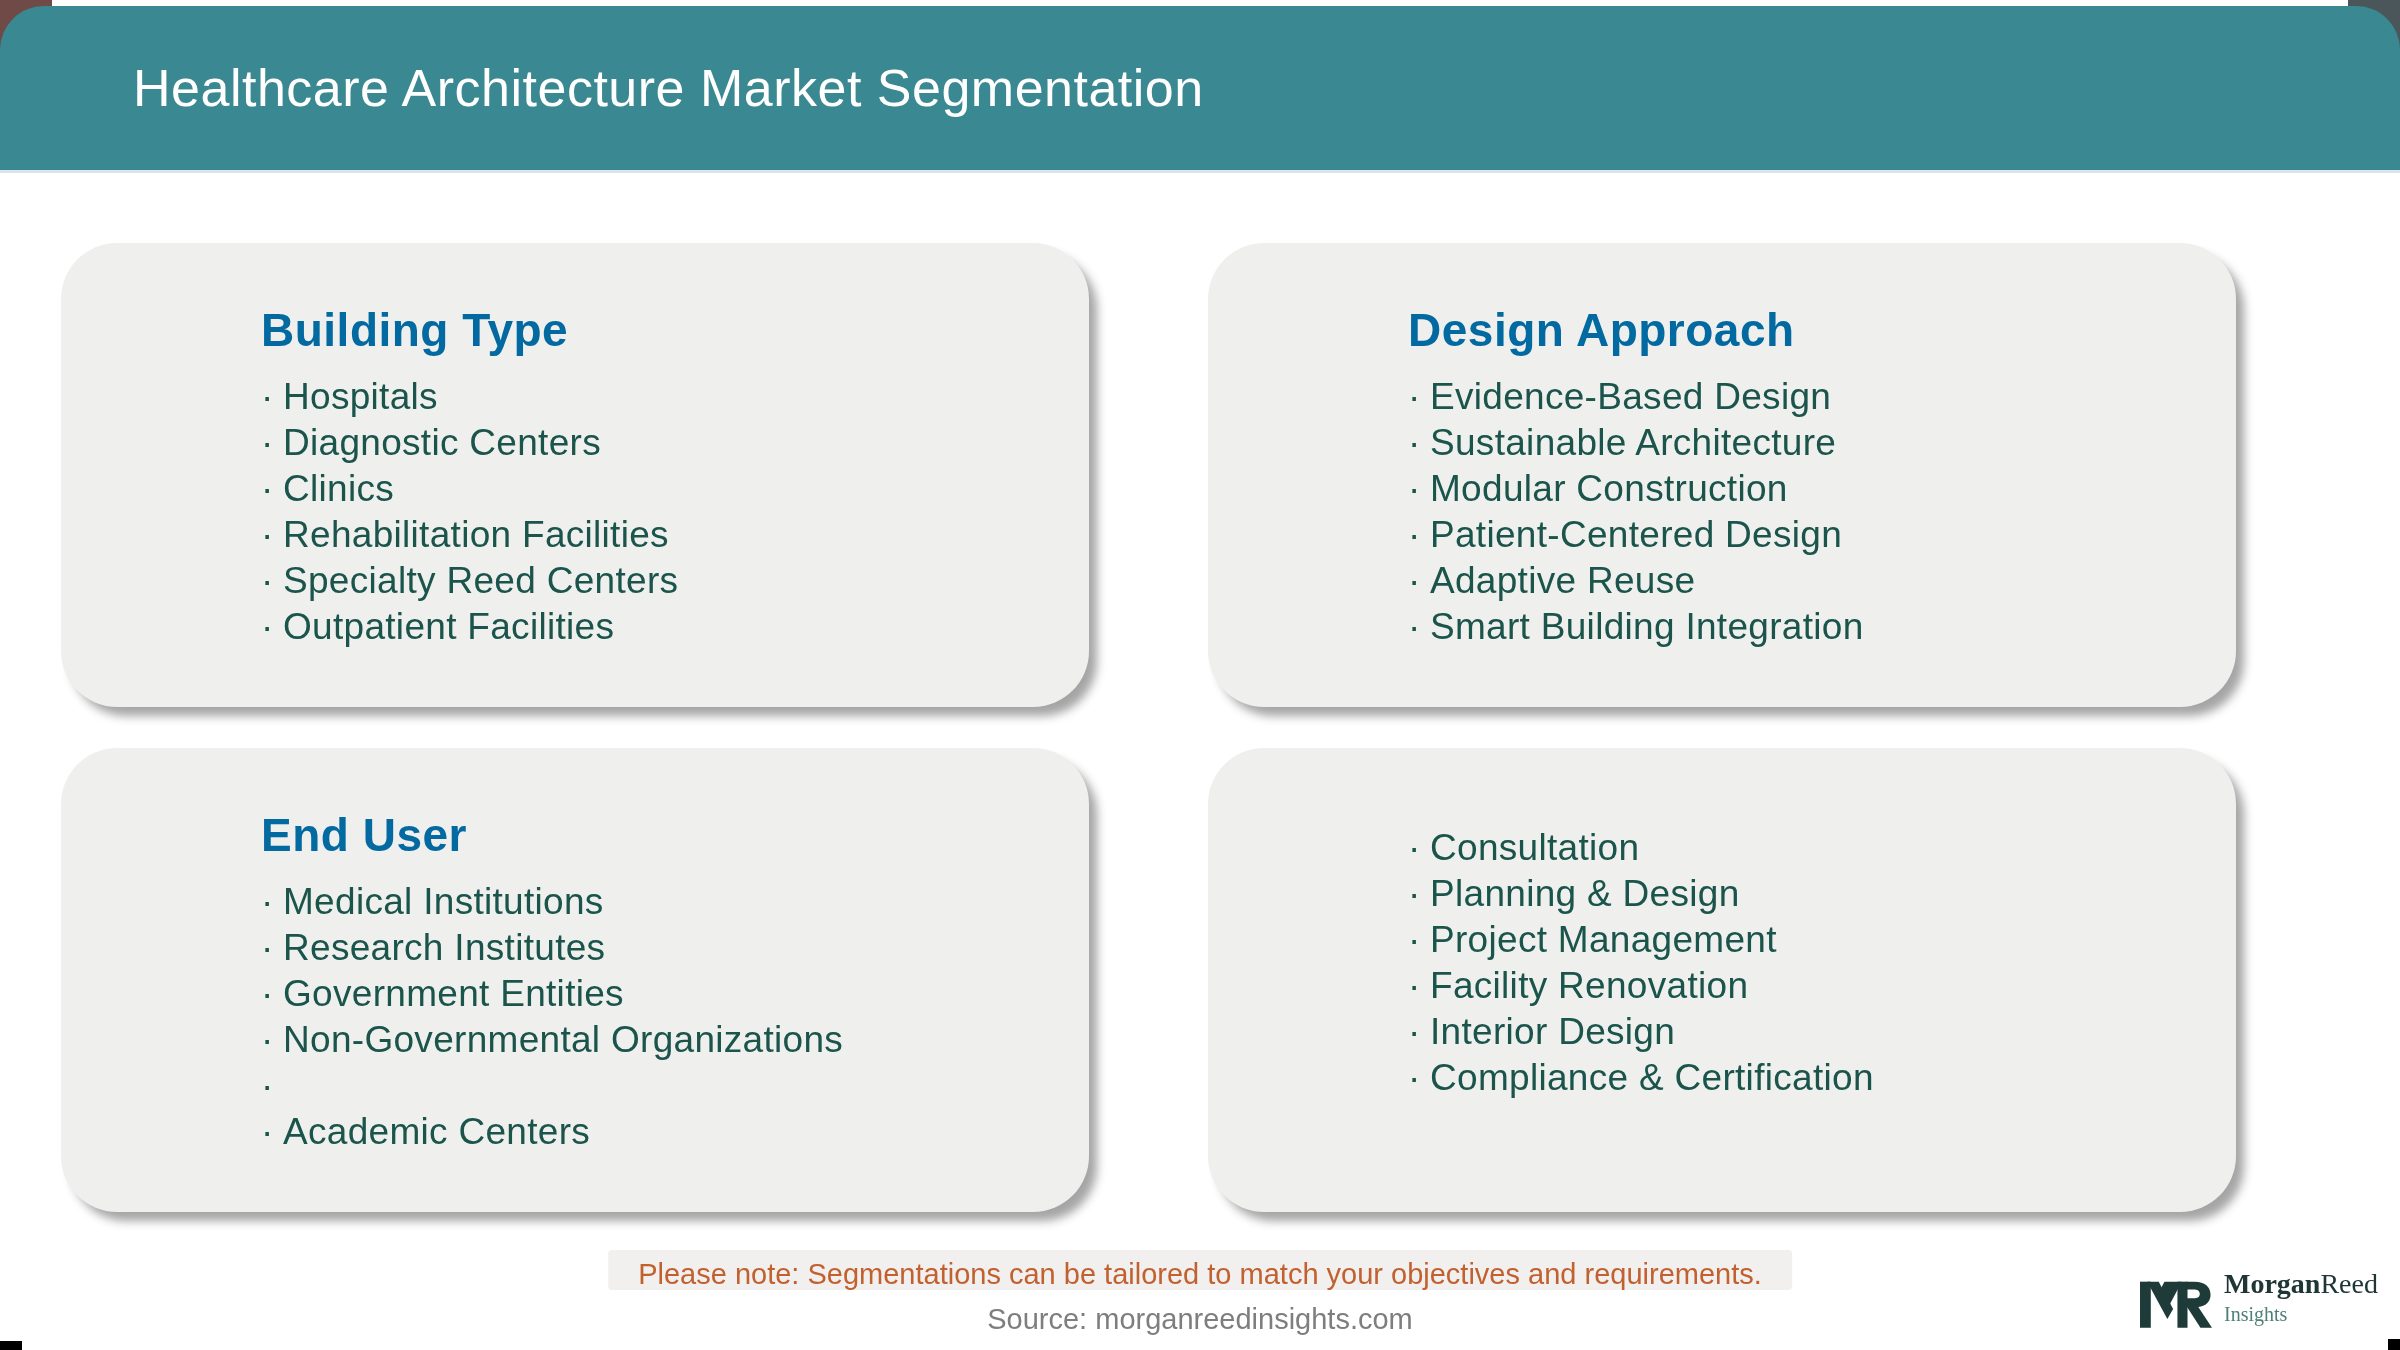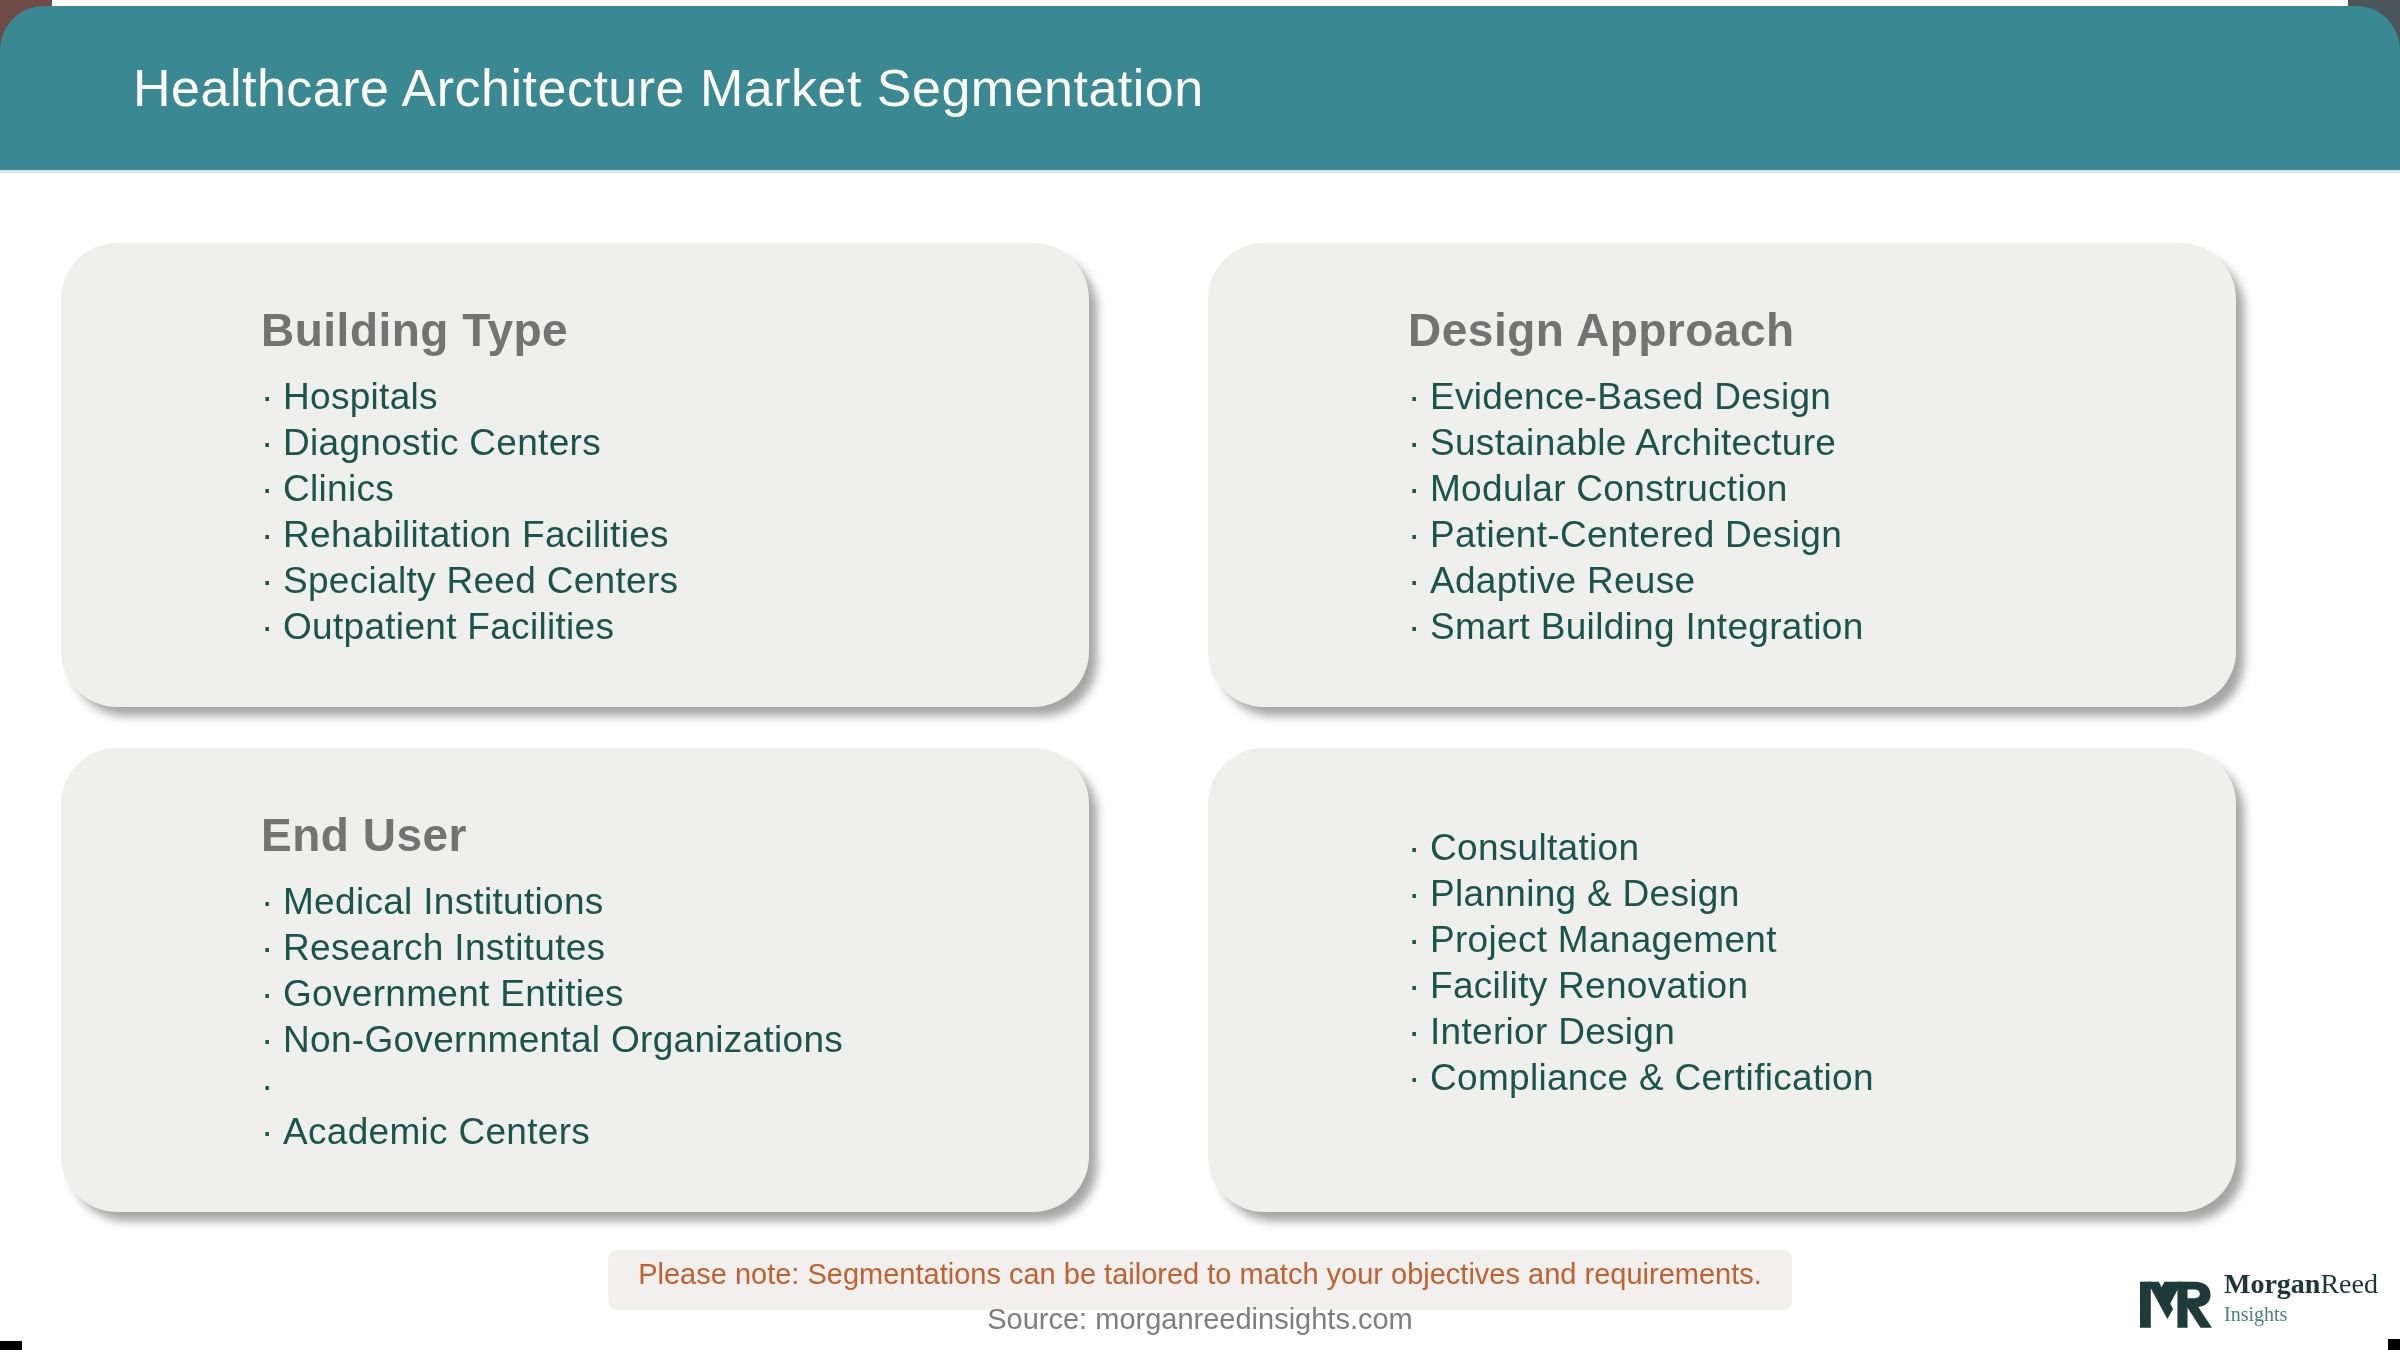--- a/index.html
+++ b/index.html
@@ -26,33 +26,33 @@
   .card{
     position:absolute;width:1028px;height:464px;background:#efefee;
     border-radius:56px;box-shadow:9px 10px 10px -1px rgba(40,40,40,0.42);
     box-sizing:border-box;padding:60px 50px 0 200px;z-index:1;
   }
   #card-0{left:61px;top:243px;}
   #card-1{left:1208px;top:243px;}
   #card-2{left:61px;top:748px;}
   #card-3{left:1208px;top:748px;}
   .card h2{
-    margin:0;color:#737373;font-size:46px;font-weight:bold;letter-spacing:0.5px;
+    margin:0;color:#0369a1;font-size:46px;font-weight:bold;letter-spacing:0.5px;
   }
   .card ul{list-style:none;margin:17px 0 0 0;padding:0;}
   .card li{
     display:flex;align-items:baseline;color:#1a544b;font-size:37px;
     line-height:46px;letter-spacing:0.3px;
   }
   .card li .dot{width:22px;flex:0 0 22px;text-align:left;}
   
   .note-bar{
     position:absolute;top:1250px;left:50%;transform:translateX(-50%);
-    height:60px;line-height:48px;padding:0 30px;background:#f1f0ee;
-    border-radius:9px;color:#c2602f;font-size:29px;white-space:nowrap;z-index:1;
+    height:40px;line-height:48px;padding:0 30px;background:#f1f0ee;
+    border-radius:4px;color:#c2602f;font-size:29px;white-space:nowrap;z-index:1;
   }
   .source-line{
     position:absolute;top:1303px;left:0;right:0;text-align:center;
     color:#7e7e7e;font-size:29px;z-index:1;
   }
   
   .logo{
     position:absolute;left:2140px;top:1270px;display:flex;align-items:flex-end;z-index:1;
   }
   .logo svg{display:block;margin-top:5px;}

